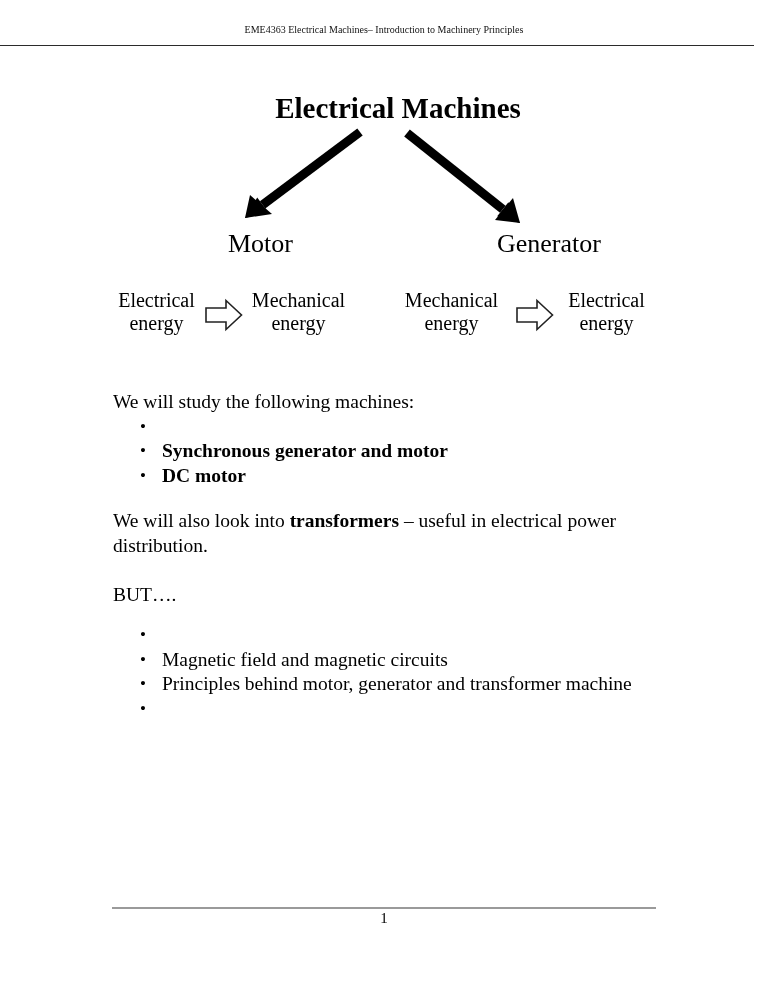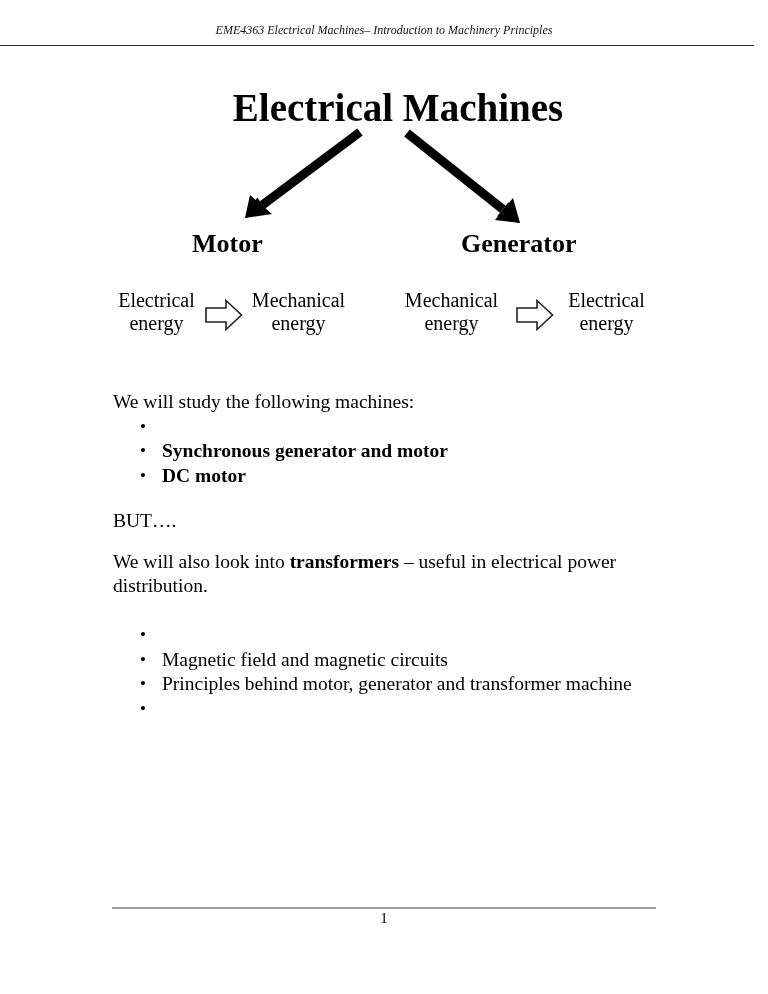--- a/index.html
+++ b/index.html
@@ -12,53 +12,53 @@
     font-family: "Liberation Serif", "DejaVu Serif", serif;
     color: #000000;
     overflow: hidden;
   }
 
   
   .header-text {
     position: absolute;
     top: 21px; left: 0; right: 0;
     text-align: center;
-    font-style: italic;
-    font-size: 12px;
+    font-size: 10px;
     line-height: 18px;
     color: #111;
   }
   .header-rule {
     position: absolute;
     top: 45px; left: 0;
     width: 754px;
     border-top: 1.5px solid #2b2b2b;
   }
 
   
   .diagram-title {
     position: absolute;
     top: 92px; left: 0; right: 0;
     text-align: center;
     font-weight: bold;
-    font-size: 39px;
+    font-size: 29px;
     line-height: 32px;
     padding-left: 28px;
   }
   .branch-arrows {
     position: absolute;
     top: 125px; left: 220px;
     width: 335px; height: 110px;
   }
   .branch-label {
     position: absolute;
-    font-weight: bold;
+    font-weight: normal;
     font-size: 26px;
     line-height: 32px;
     white-space: nowrap;
+    margin-left: 36px;
   }
   .branch-label.motor { top: 228px; left: 192px; }
   .branch-label.generator { top: 228px; left: 461px; }
 
   .energy-label {
     position: absolute;
     top: 289px;
     width: 113px;
     text-align: center;
     font-size: 20px;
@@ -169,23 +169,23 @@
       <div class="list-item">
         <span class="bullet">•</span>
         <span class="item-text">Synchronous generator and motor</span>
       </div>
       <div class="list-item">
         <span class="bullet">•</span>
         <span class="item-text">DC motor</span>
       </div>
     </div>
 
+    <p class="para mb-line"><span>We will also look into </span><b>transformers</b><span> – useful in electrical power</span><br><span>distribution.</span></p>
+
     <p class="para mb-small">BUT….</p>
-
-    <p class="para mb-line"><span>We will also look into </span><b>transformers</b><span> – useful in electrical power</span><br><span>distribution.</span></p>
 
 
     <div class="list concepts">
       <div class="list-item">
         <span class="bullet">•</span>
       </div>
       <div class="list-item">
         <span class="bullet">•</span>
         <span class="item-text">Magnetic field and magnetic circuits</span>
       </div>

